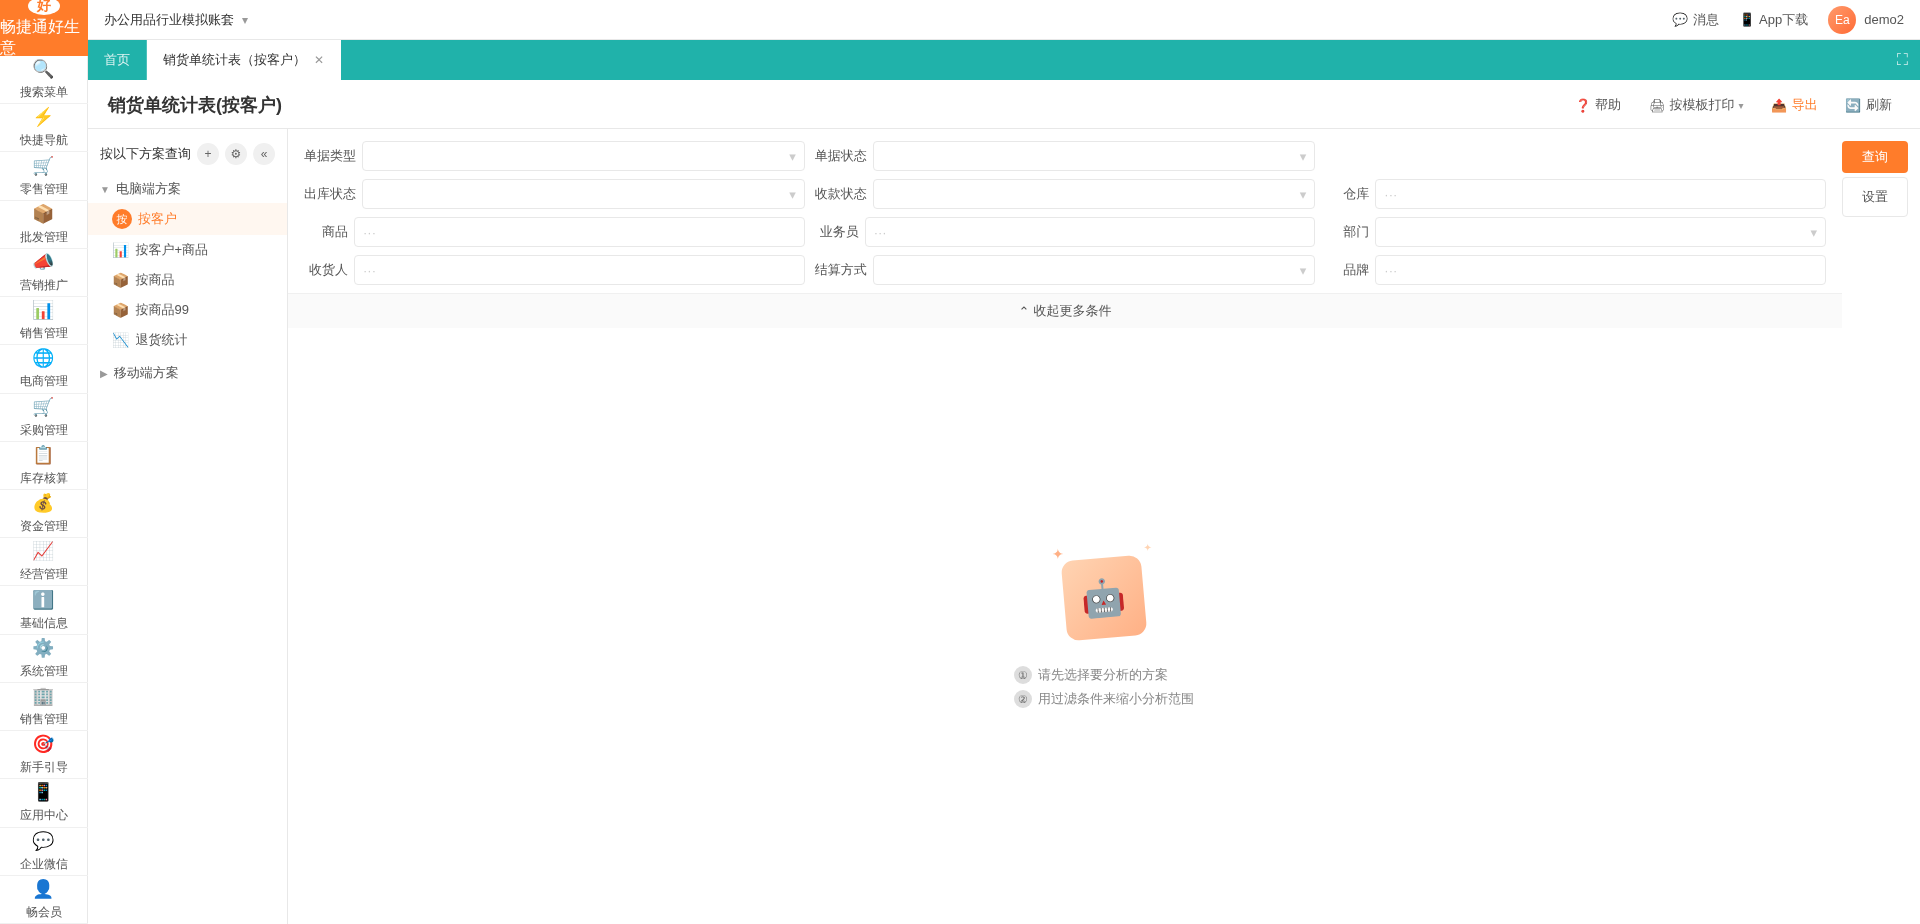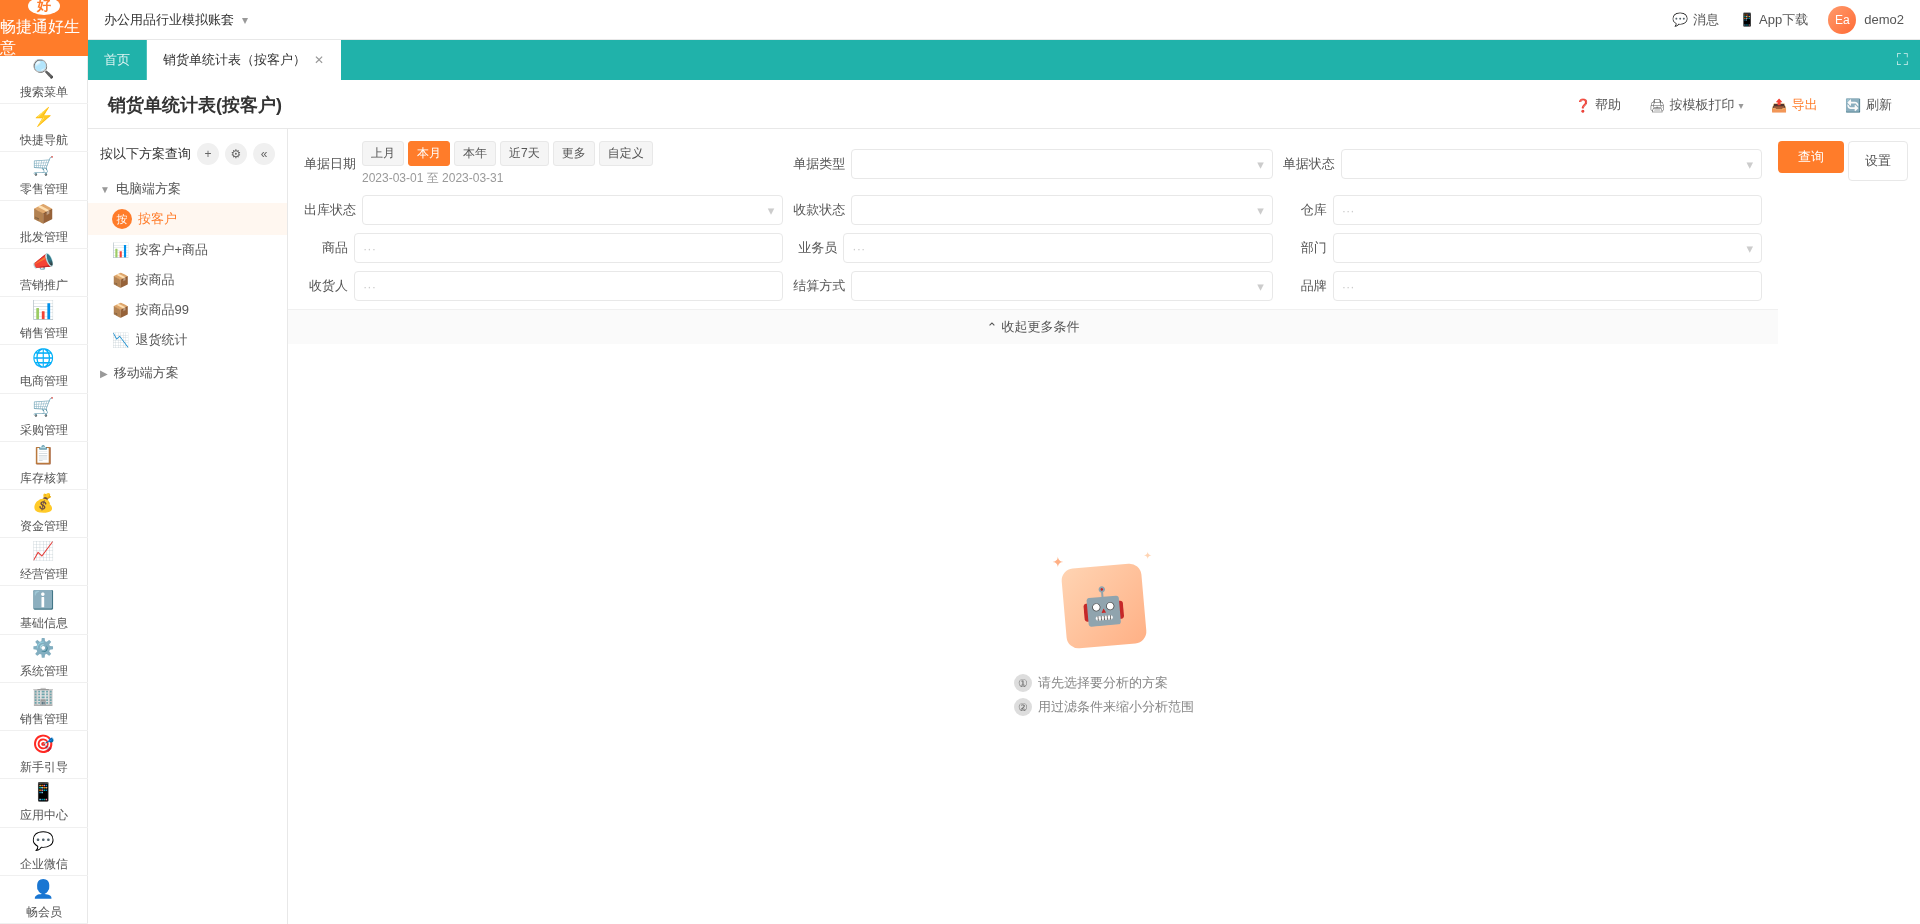--- a/index.html
+++ b/index.html
@@ -247,21 +247,21 @@
     .empty-tips li { display: flex; align-items: center; gap: 6px; margin-bottom: 6px; color: #888; font-size: 13px; }
     .empty-tips li .tip-num {
       width: 18px; height: 18px; border-radius: 50%; background: #ddd;
       display: flex; align-items: center; justify-content: center;
       font-size: 11px; color: #666;
     }
 
     
     .right-buttons {
       display: flex;
-      flex-direction: row;
+      flex-direction: column;
       gap: 4px;
       padding: 12px 12px 0 0;
       flex-shrink: 0;
     }
     .filter-cell {
       display: flex;
       align-items: center;
       gap: 6px;
     }
     .filter-cell-label {
@@ -474,34 +474,20 @@
         </div>
       </div>
 
       <div class="filter-main">
 
         <div style="display:flex; align-items:flex-start;">
           <div style="flex:1; overflow:hidden;">
 
             <div style="display:grid; grid-template-columns:1fr 1fr 1fr; gap:10px; padding:12px 16px 8px 16px; align-items:center;">
 
-              <div class="filter-cell">
-                <span class="filter-cell-label">单据日期</span>
-                <div style="flex:1; display:flex; flex-direction:column; gap:4px;">
-                  <div class="date-filter-btns">
-                    <div class="date-btn">上月</div>
-                    <div class="date-btn active">本月</div>
-                    <div class="date-btn">本年</div>
-                    <div class="date-btn">近7天</div>
-                    <div class="date-btn">更多</div>
-                    <div class="date-btn">自定义</div>
-                  </div>
-                  <div style="font-size:12px; color:#999;">2023-03-01 至 2023-03-31</div>
-                </div>
-              </div>
 
               <div class="filter-cell">
                 <span class="filter-cell-label">单据类型</span>
                 <div class="filter-cell-input">
                   <span></span>
                   <span class="arrow">▾</span>
                 </div>
               </div>
 
               <div class="filter-cell">

